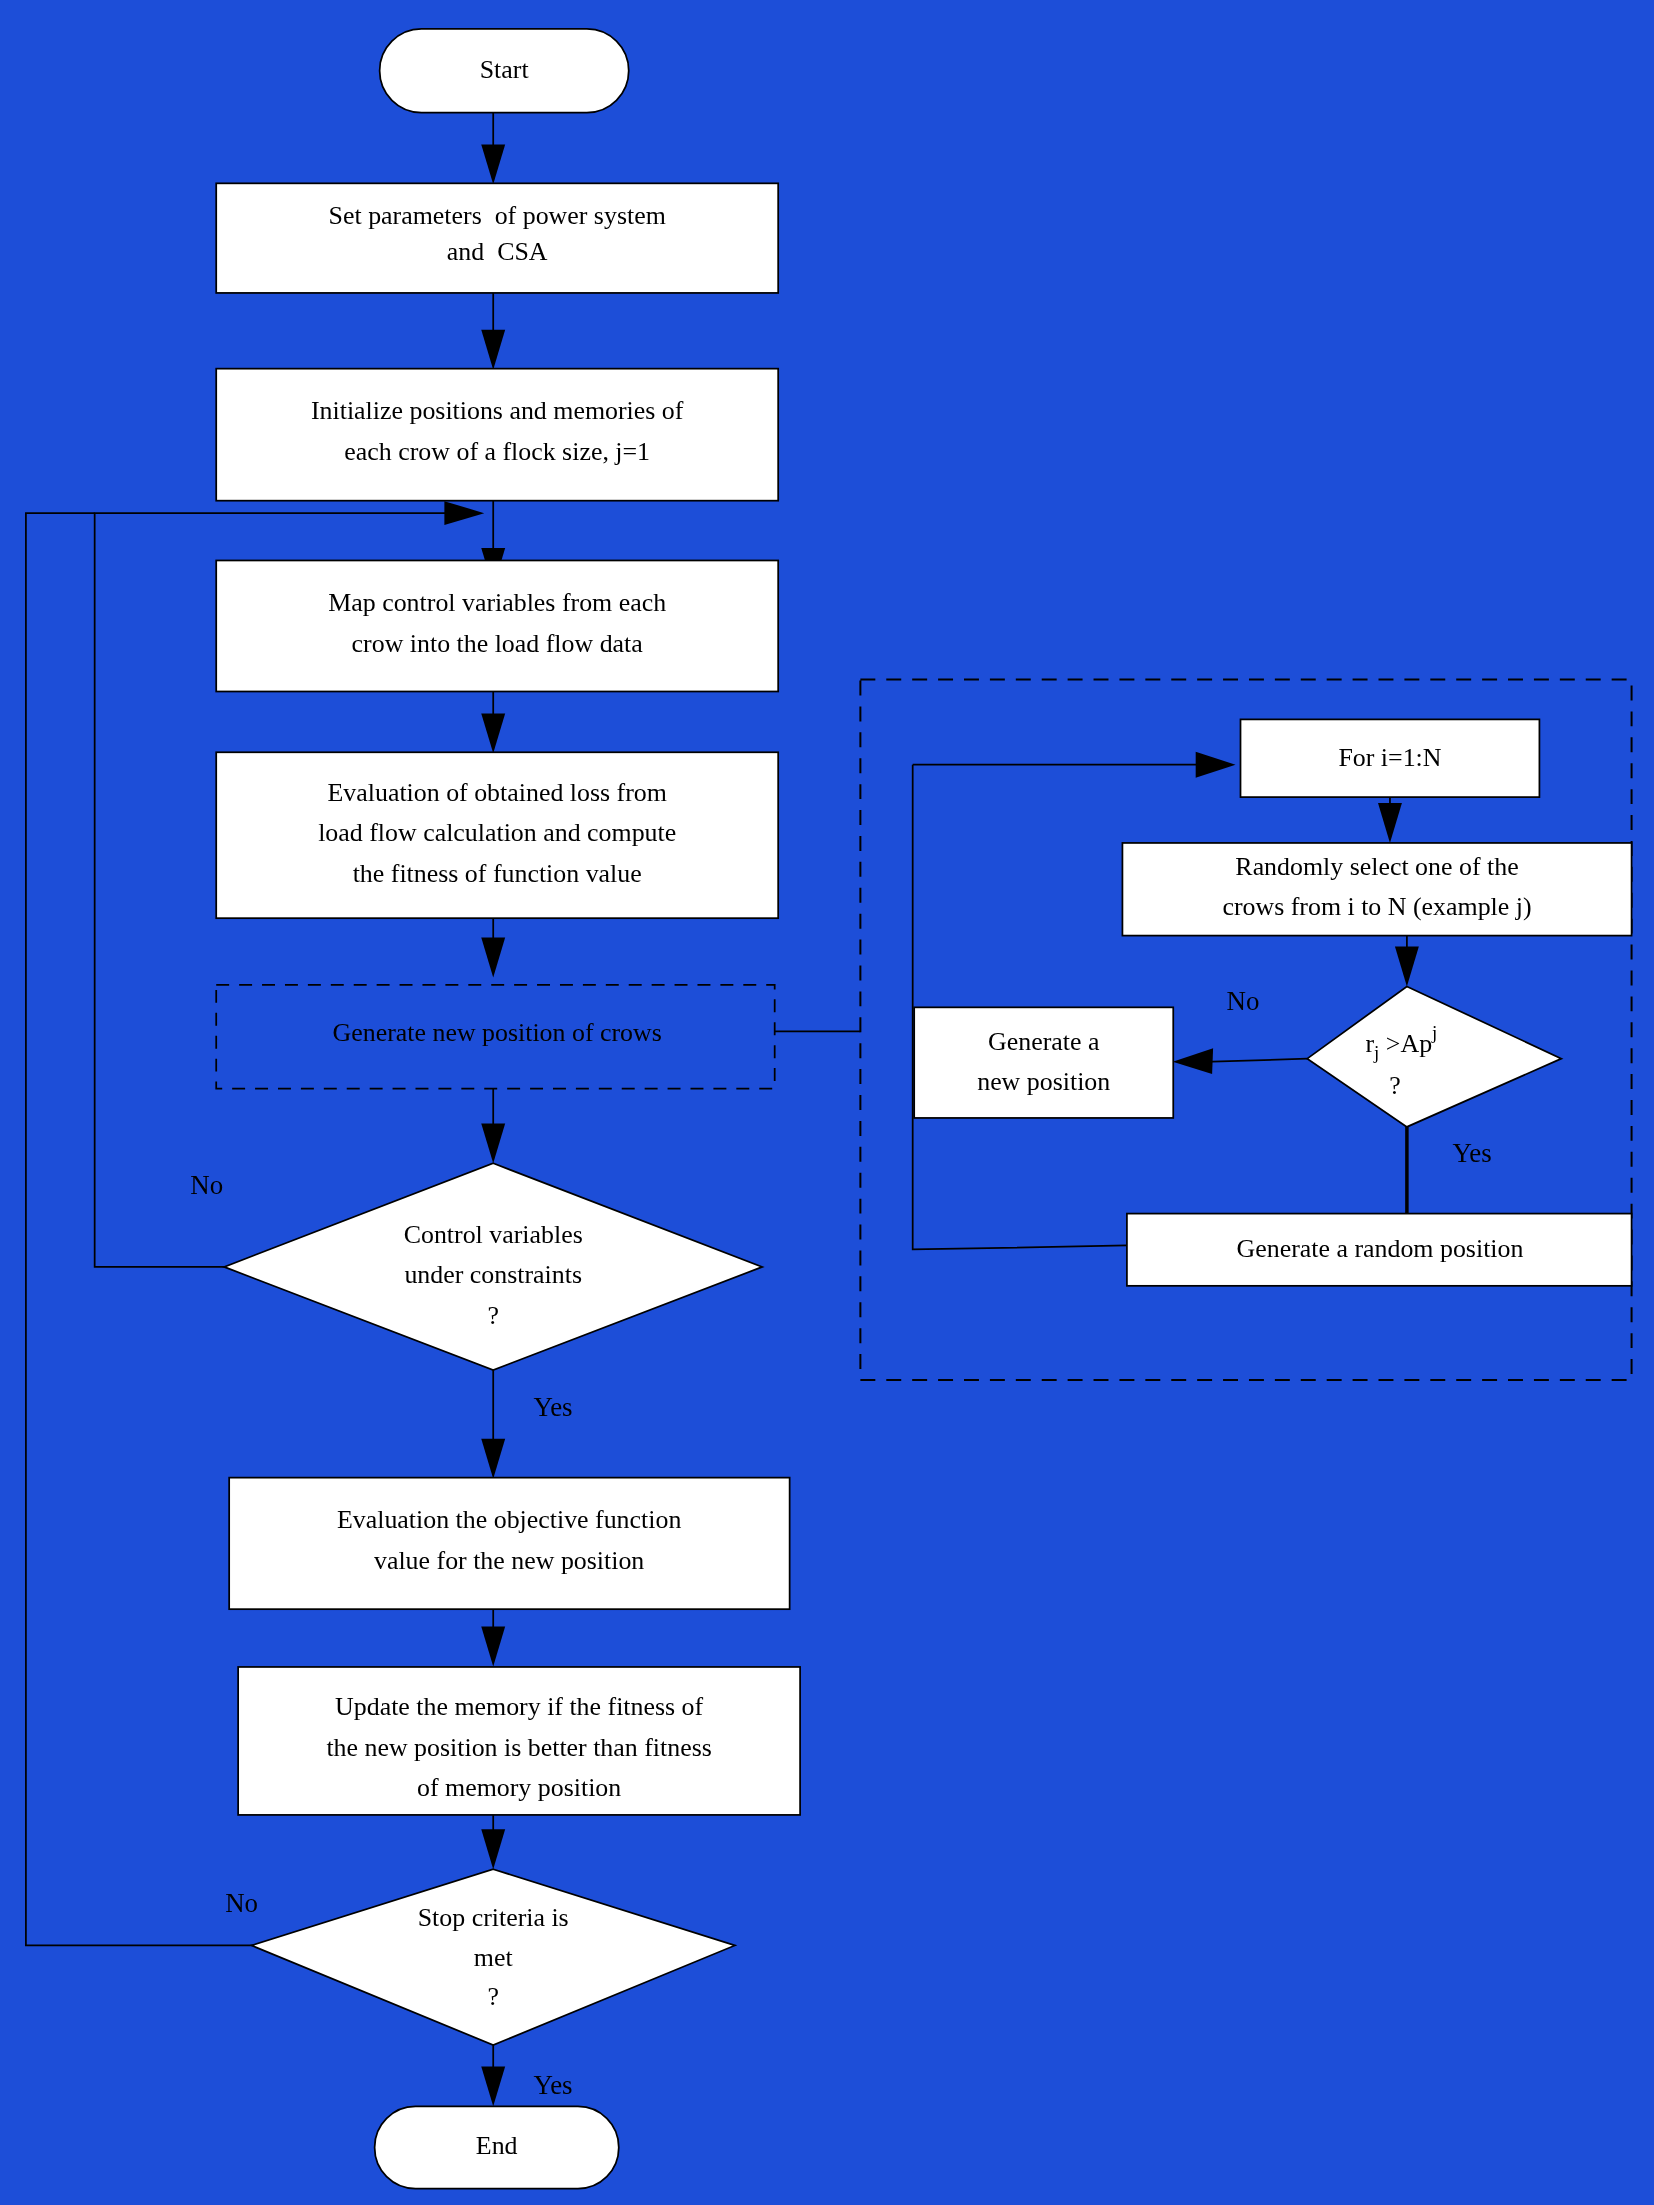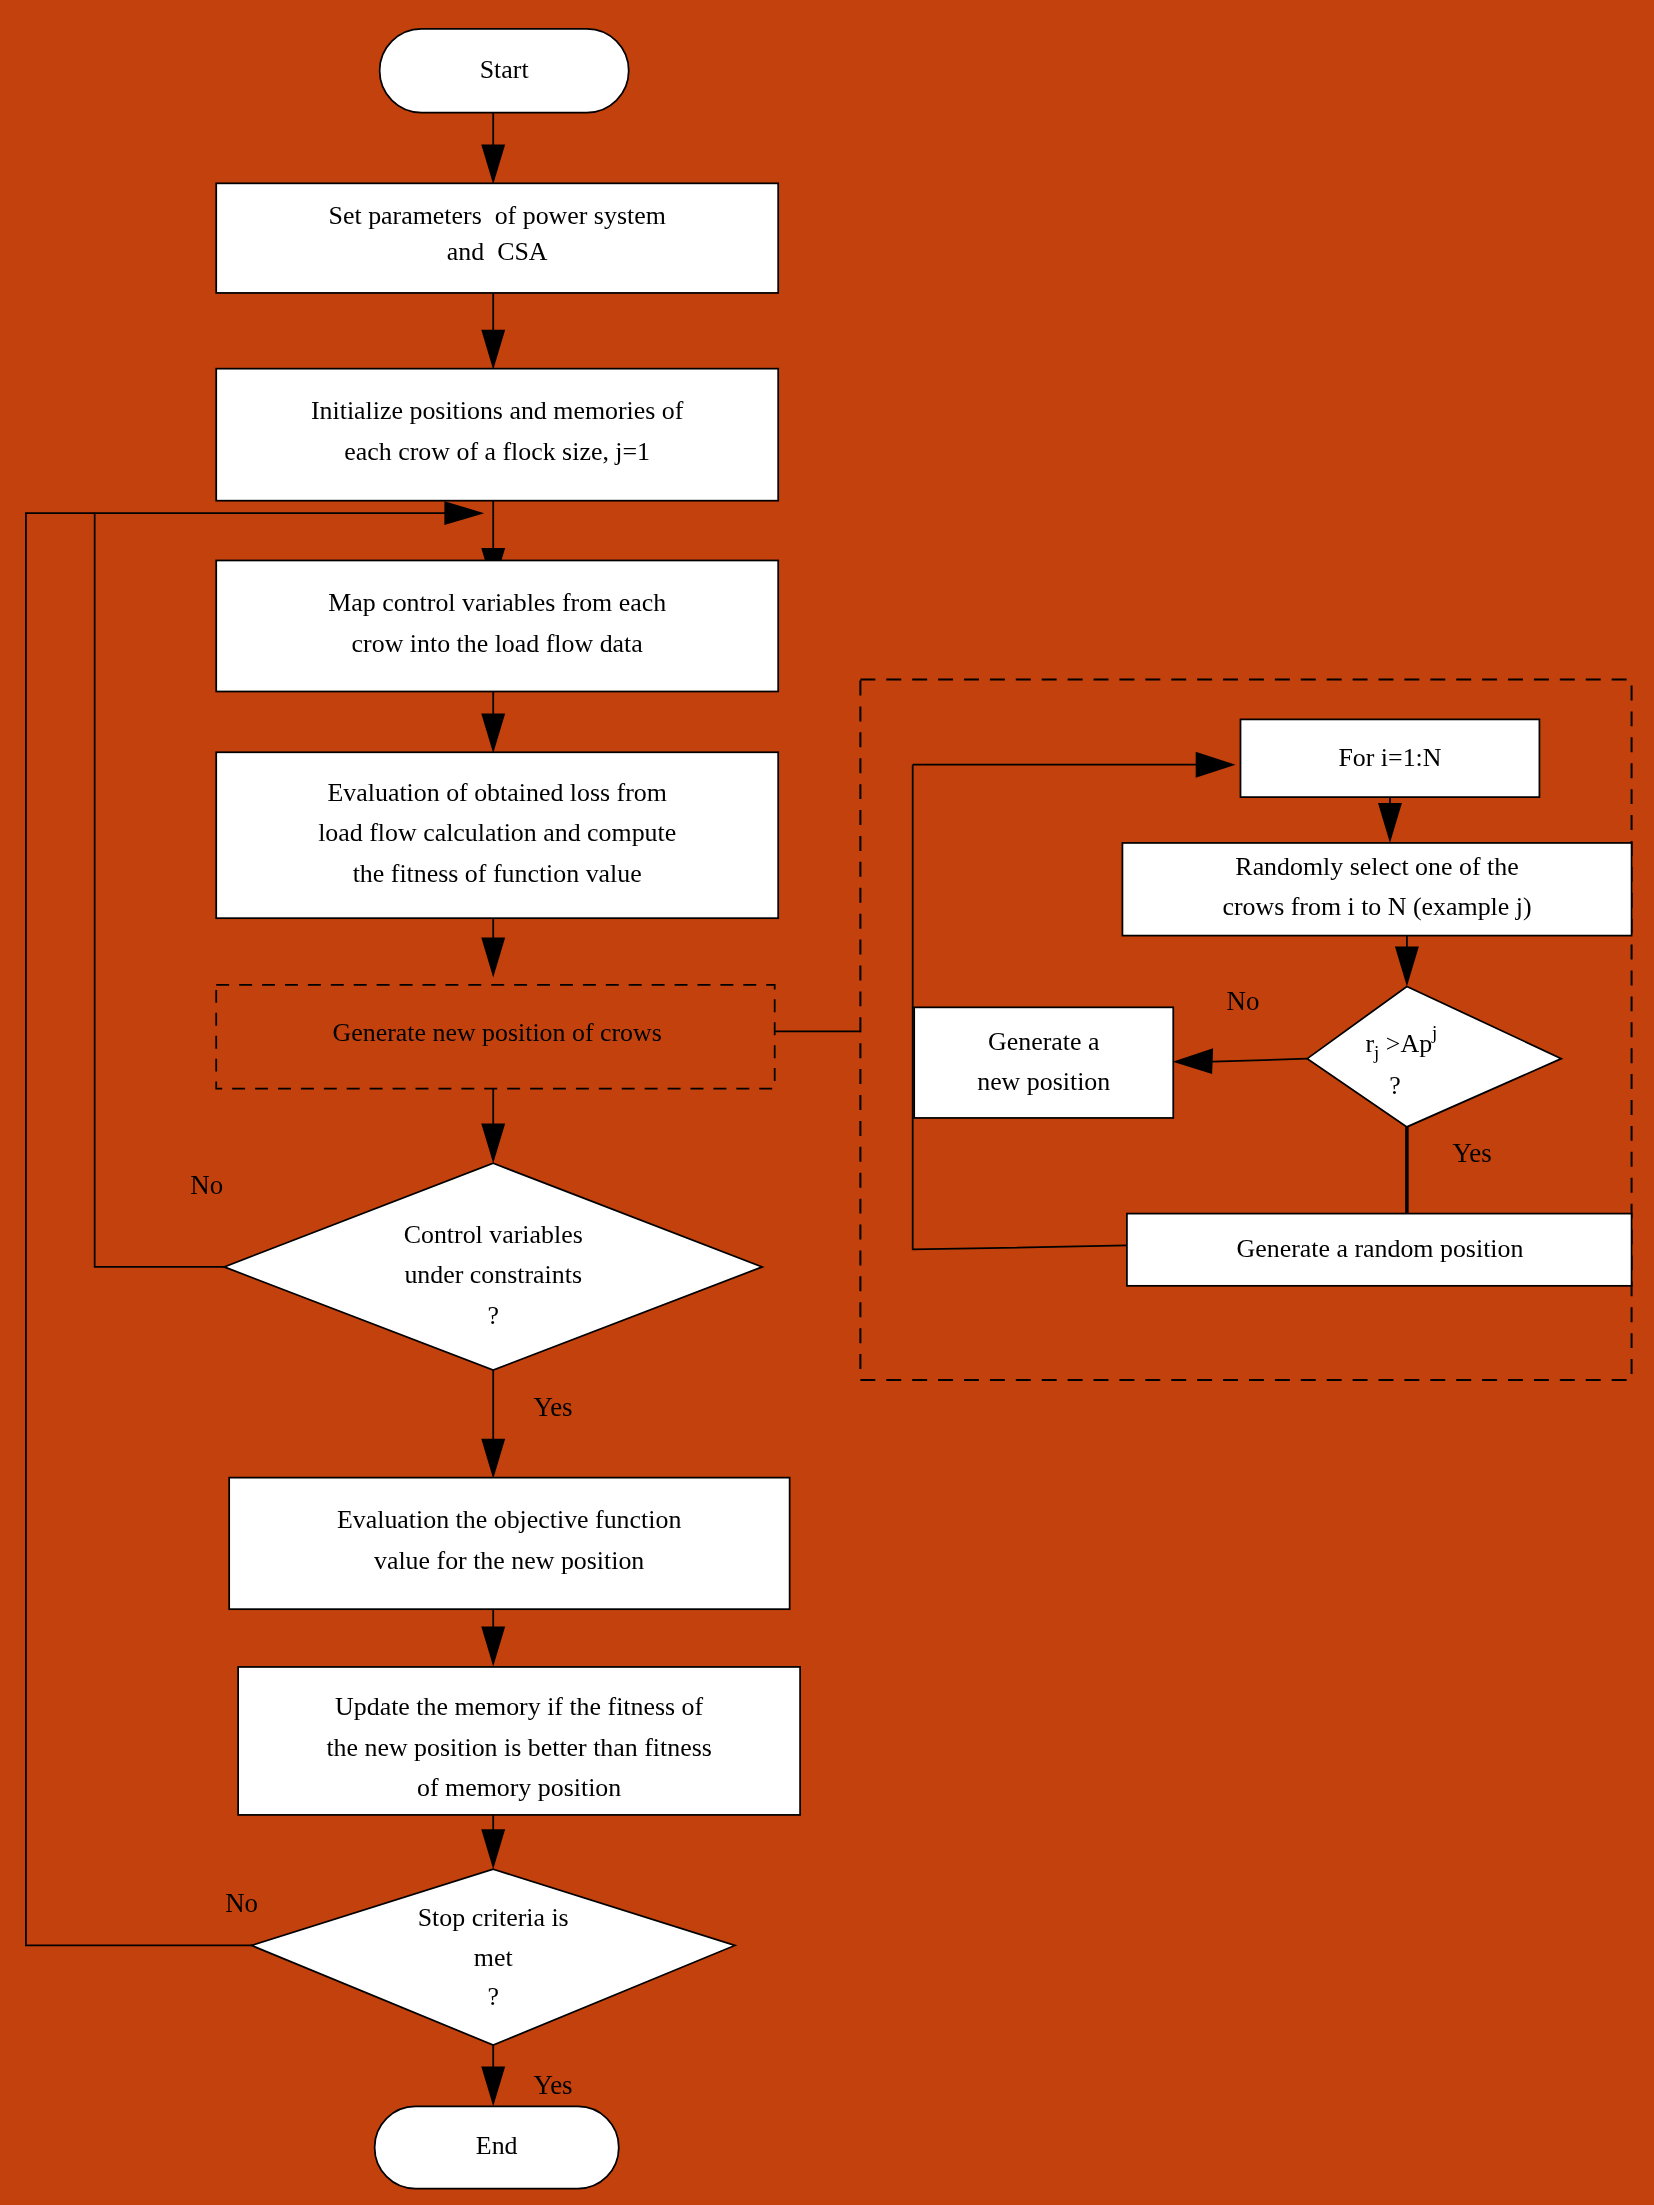--- a/index.html
+++ b/index.html
@@ -5,21 +5,21 @@
 <style>
   html, body {
     margin: 0;
     padding: 0;
     background: #ffffff;
   }
   #page {
     position: relative;
     width: 1654px;
     height: 2205px;
-    background: #c2410c;
+    background: #1d4ed8;
     font-family: "Liberation Serif", "DejaVu Serif", serif;
     overflow: hidden;
   }
   svg.layer {
     position: absolute;
     top: 0;
     left: 0;
     width: 1654px;
     height: 2205px;
   }

